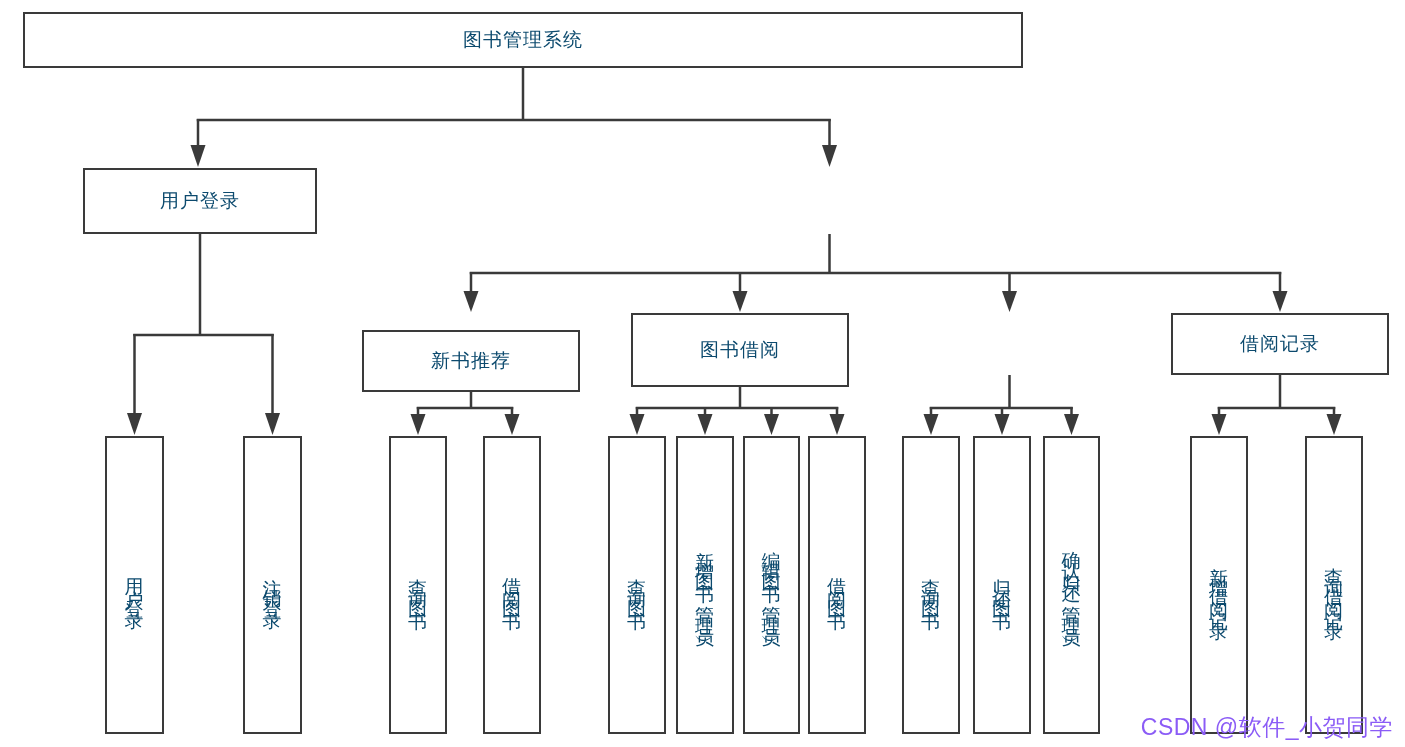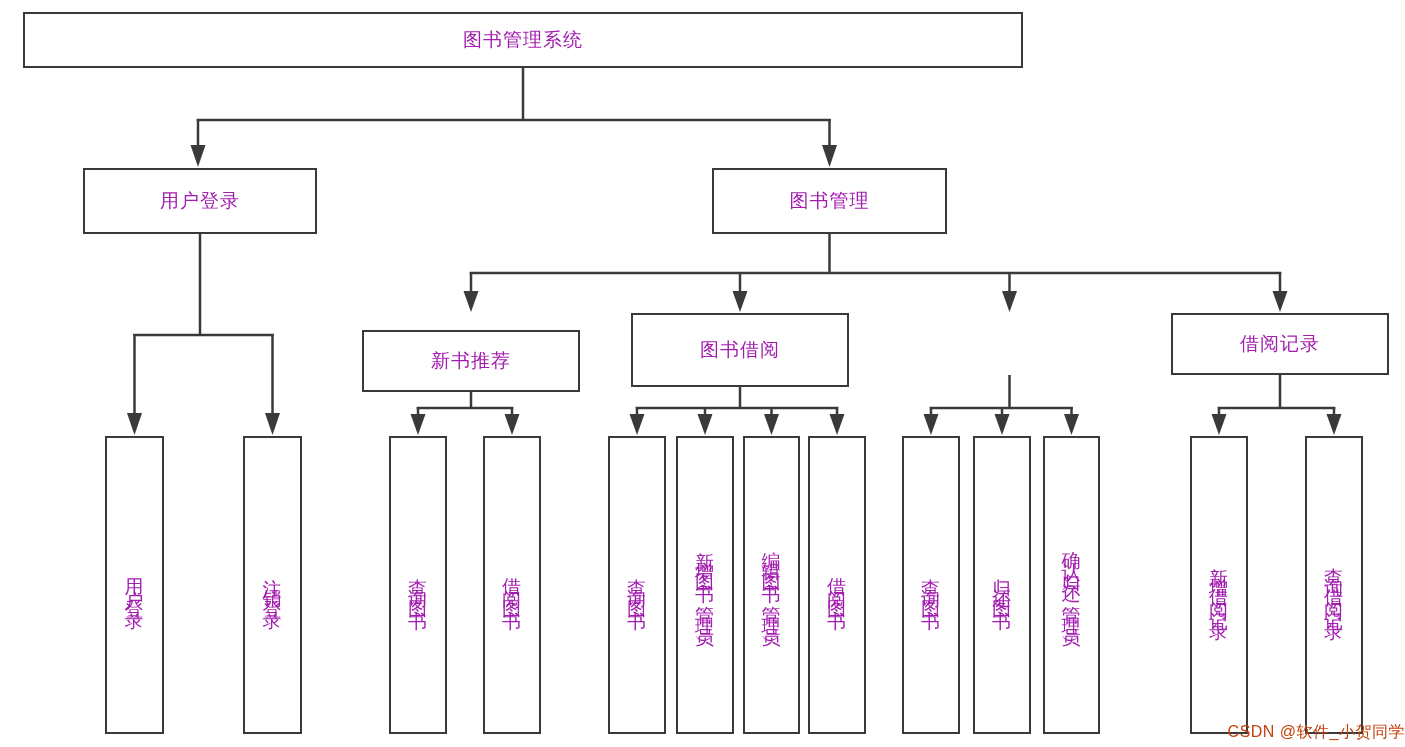--- a/index.html
+++ b/index.html
@@ -22,37 +22,37 @@
     position: absolute;
     box-sizing: border-box;
     border: 2.5px solid #3a3a3a;
     background: #ffffff;
     display: flex;
     align-items: center;
     justify-content: center;
   }
   .box .label {
     font-size: 19px;
-    color: #a21caf;
+    color: #0c4a6e;
     letter-spacing: 1px;
     white-space: nowrap;
   }
   .leaf .label {
     writing-mode: vertical-rl;
     text-orientation: mixed;
     letter-spacing: 11px;
     line-height: 1;
     white-space: normal;
   }
   .watermark {
     position: absolute;
-    right: 0;
+    right: 12px;
     bottom: 4px;
-    font-size: 16px;
-    color: #c2410c;
+    font-size: 23px;
+    color: #8b5cf6;
     letter-spacing: 0.5px;
     z-index: 10;
     white-space: nowrap;
   }
 </style>
 </head>
 <body>
 
 <div class="stage">
 
@@ -122,23 +122,20 @@
     </g>
   </svg>
 
   <div class="box" style="left:23px; top:12px; width:1000px; height:56px;">
     <span class="label">图书管理系统</span>
   </div>
 
   <div class="box" style="left:83px; top:168px; width:234px; height:66px;">
     <span class="label">用户登录</span>
   </div>
-  <div class="box" style="left:712px; top:168px; width:235px; height:66px;">
-    <span class="label">图书管理</span>
-  </div>
 
   <div class="box" style="left:362px; top:330px; width:218px; height:62px;">
     <span class="label">新书推荐</span>
   </div>
   <div class="box" style="left:631px; top:313px; width:218px; height:74px;">
     <span class="label">图书借阅</span>
   </div>
   <div class="box" style="left:1171px; top:313px; width:218px; height:62px;">
     <span class="label">借阅记录</span>
   </div>

